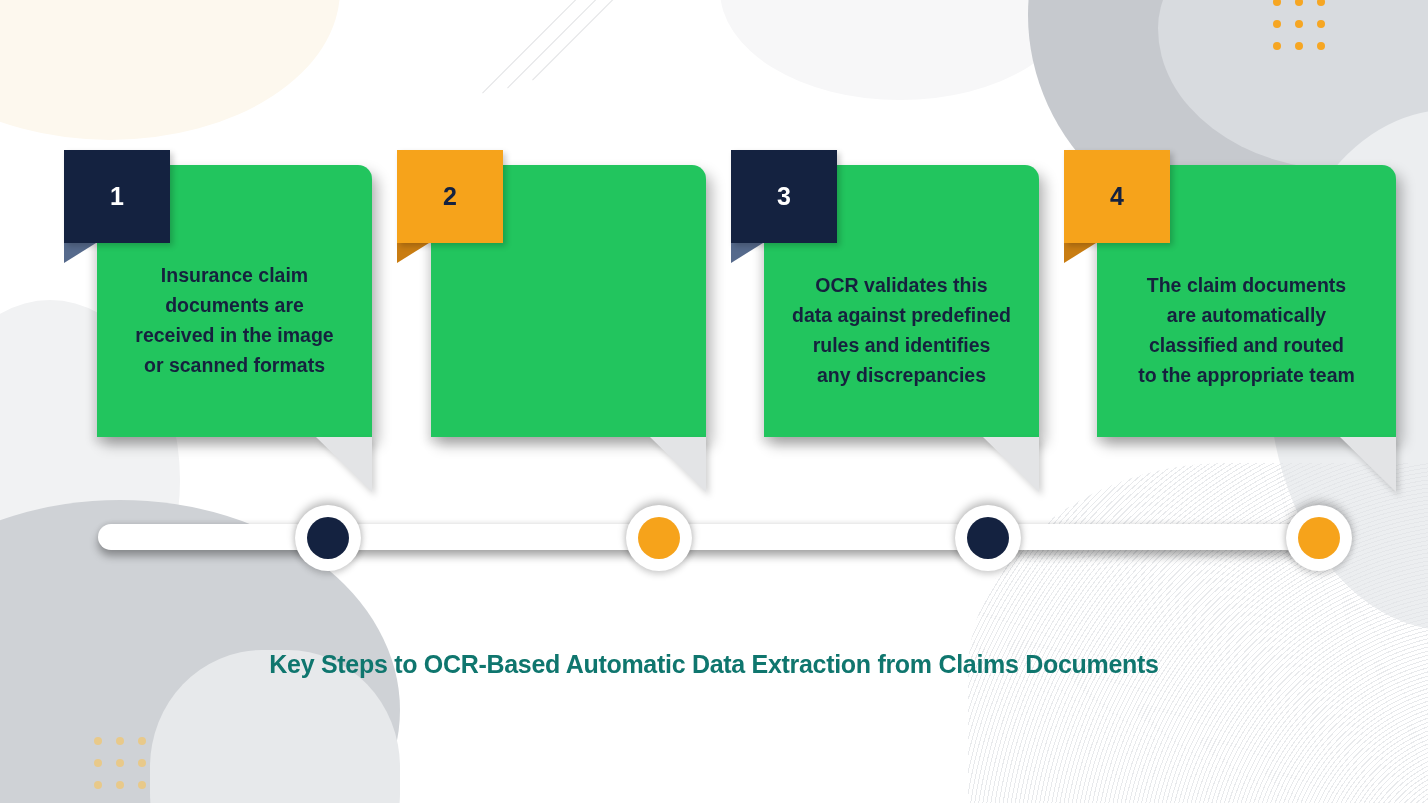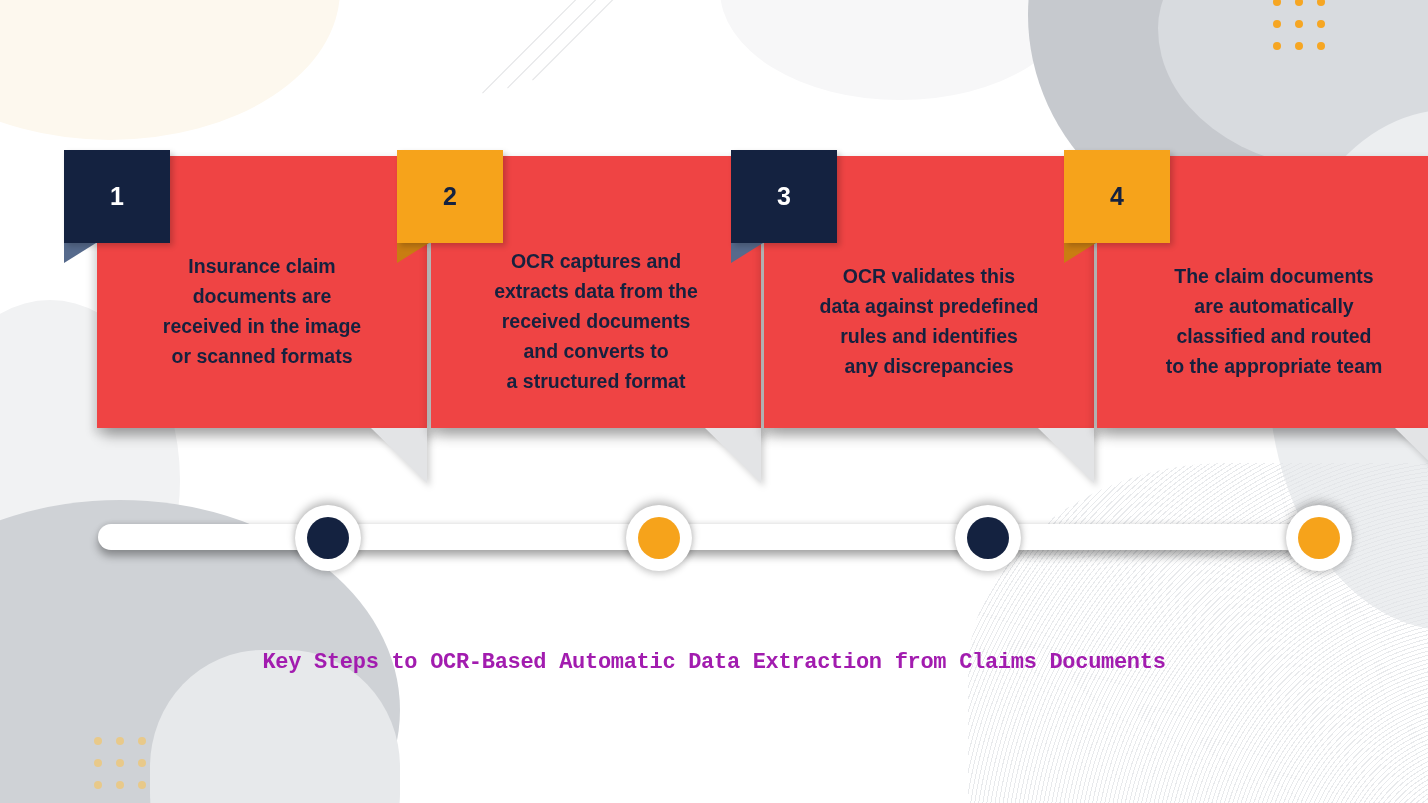--- a/index.html
+++ b/index.html
@@ -21,21 +21,21 @@
     right:-60px; bottom:-80px; width:520px; height:420px; border-radius:50% 0 0 0;
     background: repeating-radial-gradient(circle at 100% 100%, transparent 0 3px, #e3e5e8 3px 4px);
     opacity:.8;
   }
   .diag { position:absolute; width:1px; height:150px; background:#e2e3e5; transform:rotate(45deg); }
   .dots { position:absolute; display:grid; grid-template-columns:repeat(3,8px); gap:14px; }
   .dots span { width:8px; height:8px; border-radius:50%; background:#f6a623; display:block; }
   .dots.faded span { background:#e8c98a; }
 
   .card {
-    position:absolute; top:156px; width:330px; height:272px; background:#ef4444;
+    position:absolute; top:165px; width:275px; height:272px; background:#22c55e;
     box-shadow: 6px 8px 14px rgba(0,0,0,0.28), -4px 6px 10px rgba(0,0,0,0.12);
     border-top-right-radius:14px;
   }
   .card .tail {
     position:absolute; right:0; bottom:-55px; width:0; height:0;
     border-left:56px solid transparent; border-top:55px solid #e3e4e6;
     filter: drop-shadow(3px 4px 3px rgba(0,0,0,0.18));
   }
   .card .text {
     position:absolute; left:0; right:0; top:95px; padding:0 14px;
@@ -62,21 +62,21 @@
   }
   .node {
     position:absolute; top:505px; width:66px; height:66px; border-radius:50%; background:#ffffff;
     box-shadow: 0 -4px 8px rgba(0,0,0,0.25), 0 4px 6px rgba(0,0,0,0.15);
     display:flex; align-items:center; justify-content:center;
   }
   .node span { width:42px; height:42px; border-radius:50%; display:block; }
 
   .title {
     position:absolute; left:0; right:0; top:650px; text-align:center;
-    font-size:22px; font-weight:bold; color:#a21caf; letter-spacing:-0.3px;font-family:Liberation Mono, monospace;
+    font-size:25px; font-weight:bold; color:#0f766e; letter-spacing:-0.3px;
   }
 </style>
 </head>
 <body>
 
 <div class="bg blob-tl"></div>
 <div class="bg blob-tm"></div>
 <div class="bg blob-tr"></div>
 <div class="bg blob-tr2"></div>
 <div class="bg blob-tr3"></div>
@@ -117,25 +117,20 @@
 received in the image
 or scanned formats</div>
   <div class="tail"></div>
 </div>
 <div class="fold navy" style="left:64px;"></div>
 <div class="num navy" style="left:64px;">
   <span>1</span>
 </div>
 
 <div class="card two" style="left:431px;">
-  <div class="text">OCR captures and
-extracts data from the
-received documents
-and converts to
-a structured format</div>
   <div class="tail"></div>
 </div>
 <div class="fold orange" style="left:397px;"></div>
 <div class="num orange" style="left:397px;">
   <span>2</span>
 </div>
 
 <div class="card three" style="left:764px;">
   <div class="text" style="top:105px;text-align:center;">OCR validates this
 data against predefined

